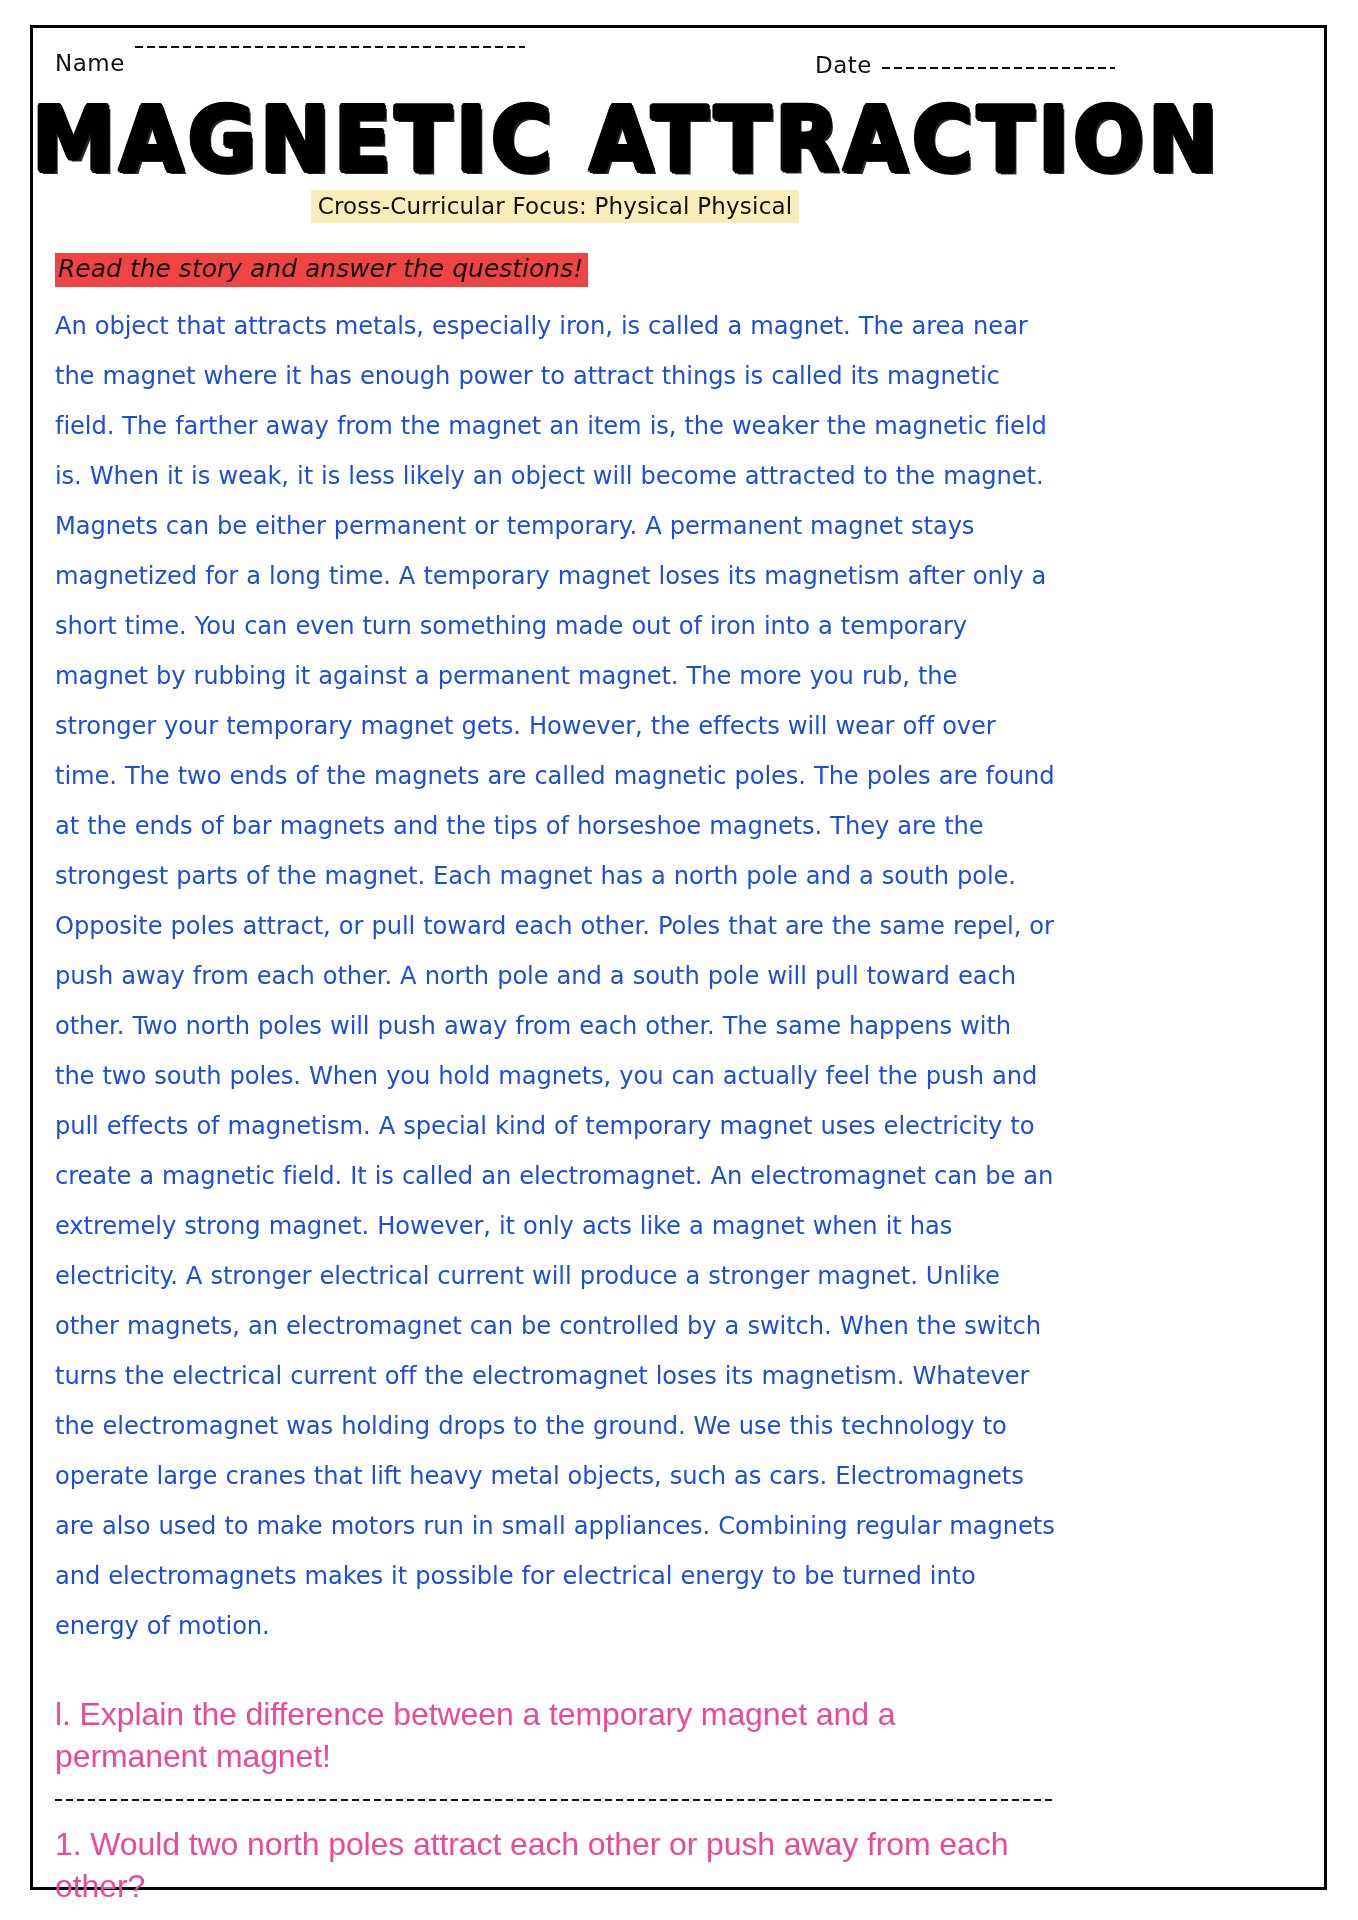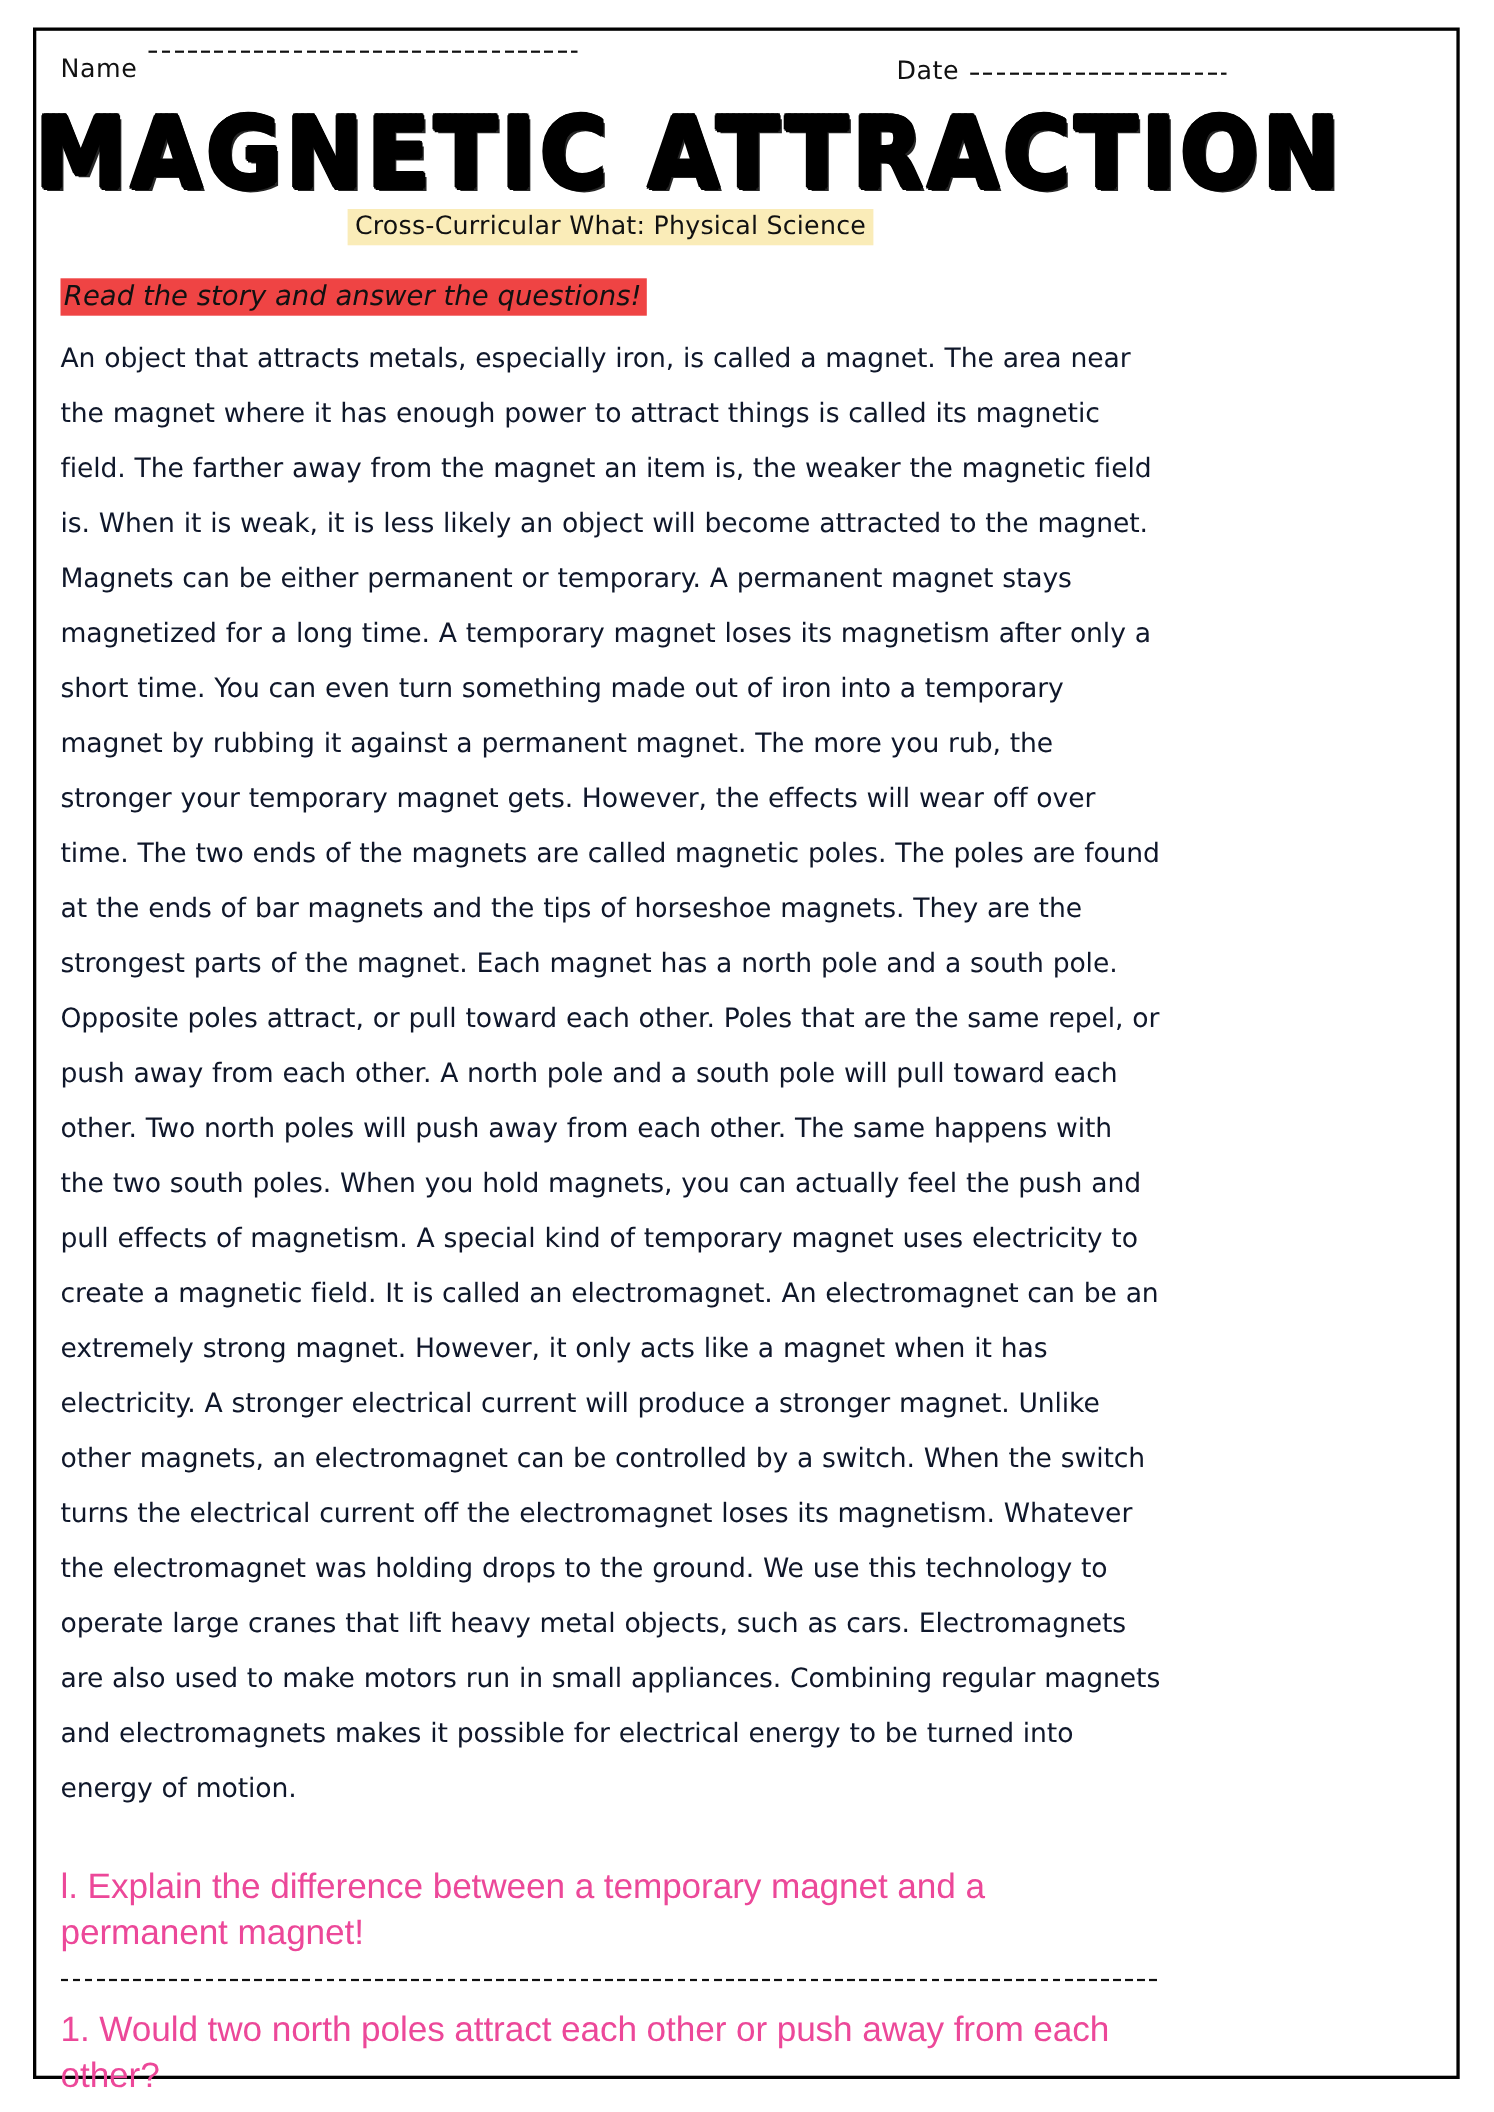--- a/index.html
+++ b/index.html
@@ -149,21 +149,21 @@
     font-style: italic;
   }
 
   
   .story {
     margin-top: 14px;
     width: 1000px;
     font-family: "DejaVu Sans", sans-serif;
     font-size: 24.2px;
     line-height: 50px;
-    color: #0f172a;
+    color: #1d4ed8;
     text-align: left;
     word-spacing: 0.5px;
     letter-spacing: -0.1px;
   }
 
   
   .questions {
     margin-top: 42px;
     width: 1000px;
   }
@@ -207,21 +207,21 @@
         <span class="nd-label">Date</span>
         <span class="blank-rule date-rule"></span>
       </div>
     </div>
 
     <div class="title-wrap">
       <span class="title">MAGNETIC ATTRACTION</span>
     </div>
 
     <div class="subtitle-wrap">
-      <span class="subtitle">Cross-Curricular What: Physical Science</span>
+      <span class="subtitle">Cross-Curricular Focus: Physical Physical</span>
     </div>
 
     <div class="instruction-wrap">
       <span class="instruction">Read the story and answer the questions!</span>
     </div>
 
     <div class="story">An object that attracts metals, especially iron, is called a magnet. The area near the magnet where it has enough power to attract things is called its magnetic field. The farther away from the magnet an item is, the weaker the magnetic field is. When it is weak, it is less likely an object will become attracted to the magnet. Magnets can be either permanent or temporary. A permanent magnet stays magnetized for a long time. A temporary magnet loses its magnetism after only a short time. You can even turn something made out of iron into a temporary magnet by rubbing it against a permanent magnet. The more you rub, the stronger your temporary magnet gets. However, the effects will wear off over time. The two ends of the magnets are called magnetic poles. The poles are found at the ends of bar magnets and the tips of horseshoe magnets. They are the strongest parts of the magnet. Each magnet has a north pole and a south pole. Opposite poles attract, or pull toward each other. Poles that are the same repel, or push away from each other. A north pole and a south pole will pull toward each other. Two north poles will push away from each other. The same happens with the two south poles. When you hold magnets, you can actually feel the push and pull effects of magnetism. A special kind of temporary magnet uses electricity to create a magnetic field. It is called an electromagnet. An electromagnet can be an extremely strong magnet. However, it only acts like a magnet when it has electricity. A stronger electrical current will produce a stronger magnet. Unlike other magnets, an electromagnet can be controlled by a switch. When the switch turns the electrical current off the electromagnet loses its magnetism. Whatever the electromagnet was holding drops to the ground. We use this technology to operate large cranes that lift heavy metal objects, such as cars. Electromagnets are also used to make motors run in small appliances. Combining regular magnets and electromagnets makes it possible for electrical energy to be turned into energy of motion.</div>
 
     <div class="questions">
 

